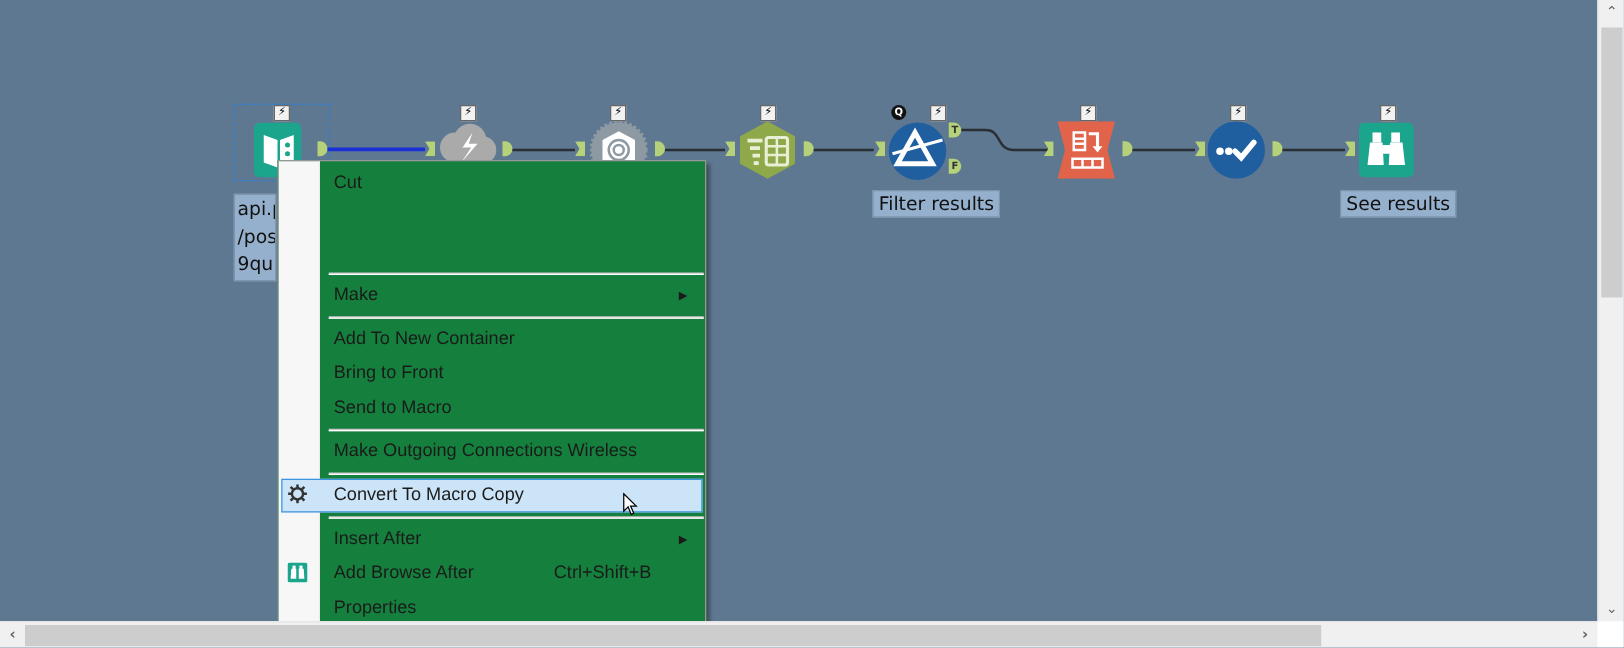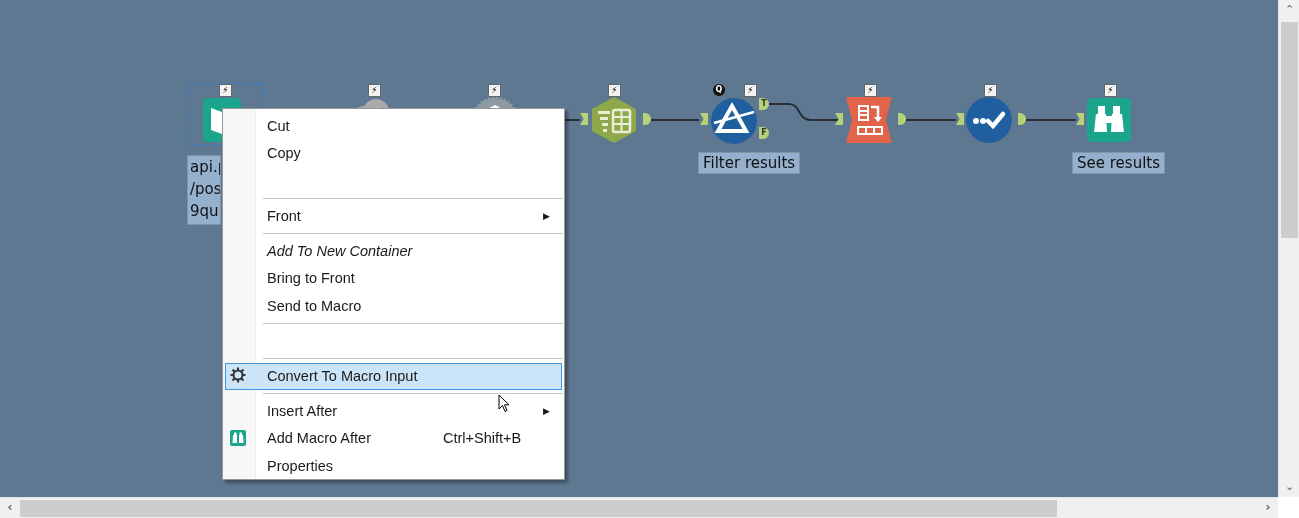--- a/index.html
+++ b/index.html
@@ -14,21 +14,21 @@
   .corner { position:absolute; left:1278px; top:497px; width:21px; height:21px; background:#fff; }
 
   .tool { position:absolute; width:40px; height:40px; }
   .badge { position:absolute; width:11px; height:11px; background:#f2f2f2; border:1px solid #666; font-size:9px; line-height:11px; text-align:center; color:#000; box-sizing:content-box; }
   .anchor { position:absolute; width:8px; height:12px; background:#b5d27a; }
   .anchor.out { border-radius:0 6px 6px 0; }
   .anchor.in { clip-path: polygon(0 0,100% 0,100% 100%,0 100%,45% 50%); }
   .conn { position:absolute; height:2px; background:#2a2f36; }
   .label { position:absolute; background:#95b0cc; border:1px solid #7f95ab; font-family:"DejaVu Sans", sans-serif; font-size:15px; color:#111; padding:1px 4px; }
 
-  .menu { position:absolute; left:222px; top:108px; width:343px; height:372px; background:#ffffff; border:1px solid #979797; box-shadow:3px 3px 3px rgba(0,0,0,0.35); box-sizing:border-box; }
+  .menu { position:absolute; left:222px; top:128px; width:343px; height:372px; background:#15803d; border:1px solid #979797; box-shadow:3px 3px 3px rgba(0,0,0,0.35); box-sizing:border-box; }
   .menu .gutter { position:absolute; left:0; top:0; width:32px; height:100%; background:#f7f7f7; border-right:1px solid #ececec; }
   .mi { position:absolute; left:2px; width:337px; height:24px; font-family:"Liberation Sans", sans-serif; font-size:14.5px; color:#1a1a1a; line-height:24px; }
   .mi .txt { position:absolute; left:42px; }
   .mi .sc { position:absolute; left:218px; }
   .mi .sub { position:absolute; right:12px; top:0; font-size:9px; }
   .mi .ico { position:absolute; left:5px; top:4px; width:16px; height:16px; }
   .mi.hl { background:#cce4f7; border:1px solid #3d95e0; box-sizing:border-box; line-height:22px; }
   .mi.hl .ico { top:3px; left:4px; }
   .mi.hl .txt { left:41px; }
   .sep { position:absolute; left:40px; width:300px; height:1px; background:#c8c8c8; border-bottom:1px solid #fff; }
@@ -164,70 +164,70 @@
       </svg>
   </div>
   <div class="label" style="left:1072px;top:152px;">See results</div>
 
   <div class="menu">
     <div class="gutter"></div>
 
     <div class="mi" style="top:5px;">
         <span class="txt">Cut</span>
       </div>
-    <div class="mi" style="top:32px;">
-        <span class="txt">Copy</span>
-      </div>
     <div class="sep" style="top:89px;"></div>
     <div class="mi" style="top:95px;">
-        <span class="txt">Front</span>
+        <span class="txt">Make</span>
         <span class="sub">▶</span>
       </div>
     <div class="sep" style="top:124px;"></div>
-    <div class="mi" style="top:130px;font-style:italic;">
+    <div class="mi" style="top:130px;">
         <span class="txt">Add To New Container</span>
       </div>
     <div class="mi" style="top:157px;">
         <span class="txt">Bring to Front</span>
       </div>
     <div class="mi" style="top:185px;">
         <span class="txt">Send to Macro</span>
       </div>
     <div class="sep" style="top:214px;"></div>
+    <div class="mi" style="top:220px;">
+        <span class="txt">Make Outgoing Connections Wireless</span>
+      </div>
     <div class="sep" style="top:249px;"></div>
     <div class="mi hl" style="top:254px;height:27px;line-height:25px;">
       <svg class="ico" viewBox="0 0 16 16">
           <circle cx="8" cy="8" r="4.5" fill="none" stroke="#333" stroke-width="2"></circle>
           <g stroke="#333" stroke-width="2">
             <line x1="8" y1="0.5" x2="8" y2="3.5"></line>
             <line x1="8" y1="12.5" x2="8" y2="15.5"></line>
             <line x1="0.5" y1="8" x2="3.5" y2="8"></line>
             <line x1="12.5" y1="8" x2="15.5" y2="8"></line>
             <line x1="2.5" y1="2.5" x2="4.5" y2="4.5"></line>
             <line x1="11.5" y1="11.5" x2="13.5" y2="13.5"></line>
             <line x1="2.5" y1="13.5" x2="4.5" y2="11.5"></line>
             <line x1="11.5" y1="4.5" x2="13.5" y2="2.5"></line>
           </g>
         </svg>
-      <span class="txt">Convert To Macro Input</span>
+      <span class="txt">Convert To Macro Copy</span>
     </div>
     <div class="sep" style="top:284px;"></div>
     <div class="mi" style="top:290px;">
         <span class="txt">Insert After</span>
         <span class="sub">▶</span>
       </div>
     <div class="mi" style="top:317px;">
       <svg class="ico" viewBox="0 0 16 16">
           <rect x="0" y="0" width="16" height="16" rx="2" fill="#1aa58c"></rect>
           <path d="M3 5 L7 5 L7 13 L2.5 13 Z" fill="#fff"></path>
           <path d="M9 5 L13 5 L13.5 13 L9 13 Z" fill="#fff"></path>
           <rect x="4" y="2.5" width="2.5" height="3" fill="#fff"></rect>
           <rect x="9.5" y="2.5" width="2.5" height="3" fill="#fff"></rect>
         </svg>
-      <span class="txt">Add Macro After</span>
+      <span class="txt">Add Browse After</span>
       <span class="sc">Ctrl+Shift+B</span>
     </div>
     <div class="mi" style="top:345px;">
         <span class="txt">Properties</span>
       </div>
   </div>
 
   <svg class="cursor" width="14" height="20" viewBox="0 0 14 20">
       <path d="M1 1 L1 15 L4.5 11.5 L7 17.5 L9 16.5 L6.5 10.8 L11 10.8 Z" fill="#fff" stroke="#000" stroke-width="1"></path>
     </svg>

